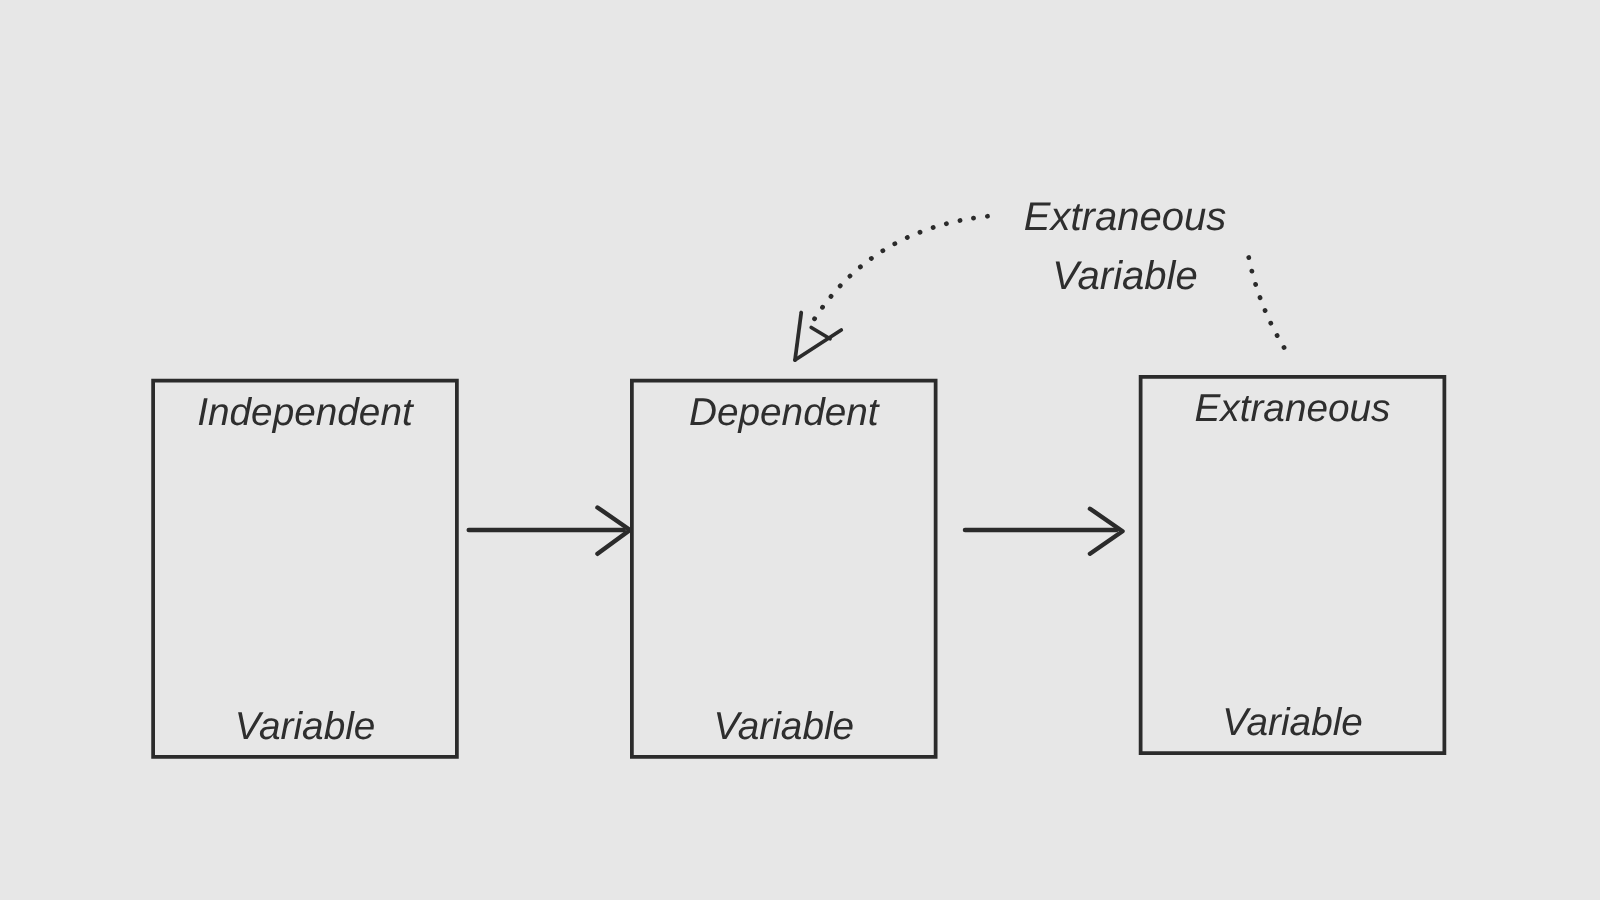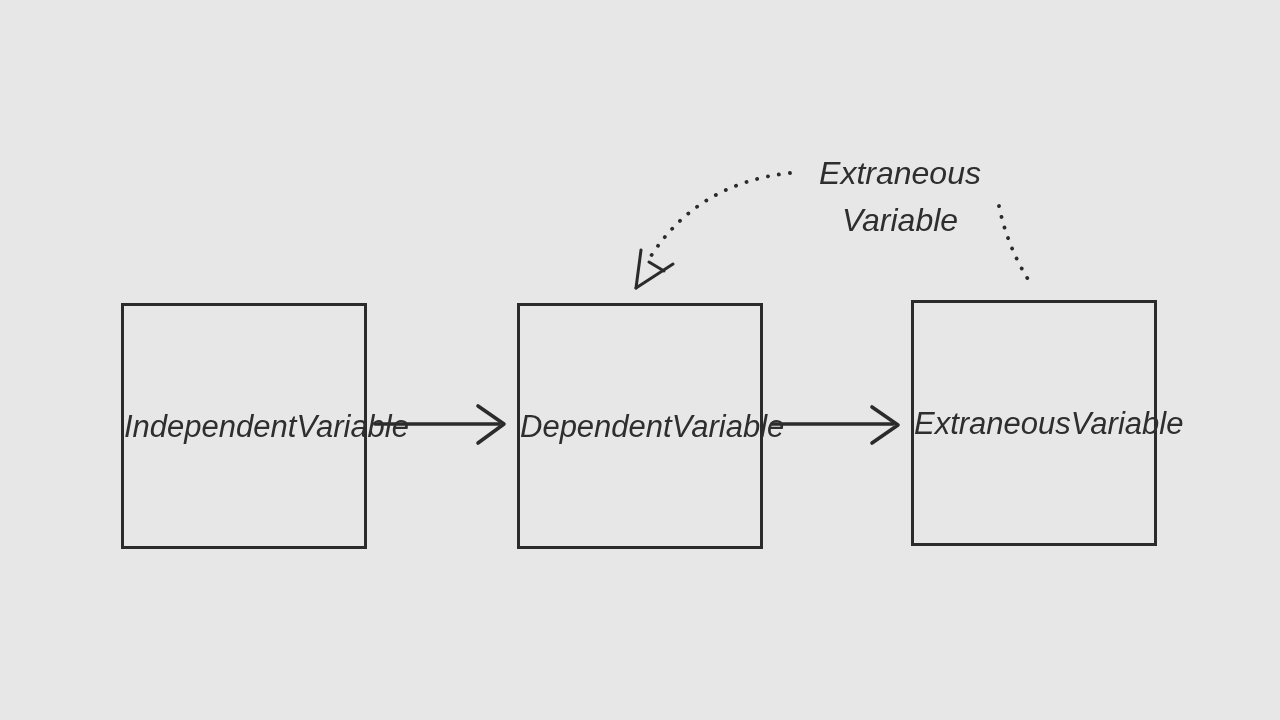--- a/index.html
+++ b/index.html
@@ -17,38 +17,38 @@
   .stage{
     position:relative;
     width:1280px;height:720px;
   }
   .connector-layer{
     position:absolute;left:0;top:0;width:1280px;height:720px;
     pointer-events:none;
   }
   .var-box{
     position:absolute;
-    width:246px;height:246px;
+    width:246px;height:304px;
     border:3px solid var(--stroke);
     background:transparent;
-    display:flex;flex-direction:row;
-    align-items:center;justify-content:flex-start;
+    display:flex;flex-direction:column;
+    align-items:center;justify-content:space-between;
     box-sizing:border-box;
   }
   .var-box span, .float-label span{
     display:block;
     font-size:31px;
     line-height:47px;
     color:var(--text);
     text-align:center;
     white-space:nowrap;
     font-style:italic;
   }
   #box-independent{left:121px;top:303px;}
-  #box-dependent{left:517px;top:303px;}
+  #box-dependent{left:504px;top:303px;}
   #box-extraneous{left:911px;top:300px;}
   .float-label{
     position:absolute;
     left:750px;top:150px;width:300px;
     text-align:center;
   }
   .float-label span{font-size:32px;line-height:47px;}
   .solid-line{stroke:var(--stroke);stroke-width:3.6;fill:none;stroke-linecap:round;}
   .chevron{stroke:var(--stroke);stroke-width:3.6;fill:none;stroke-linecap:round;stroke-linejoin:round;}
   .dotted-arc{

